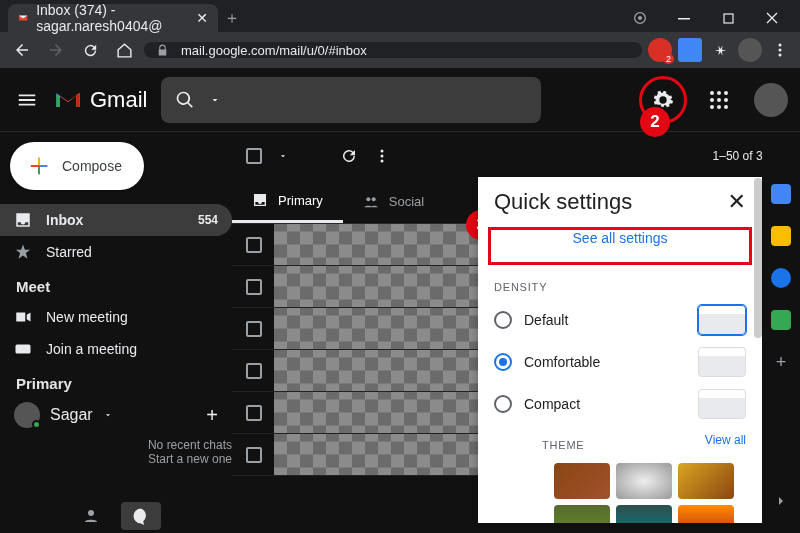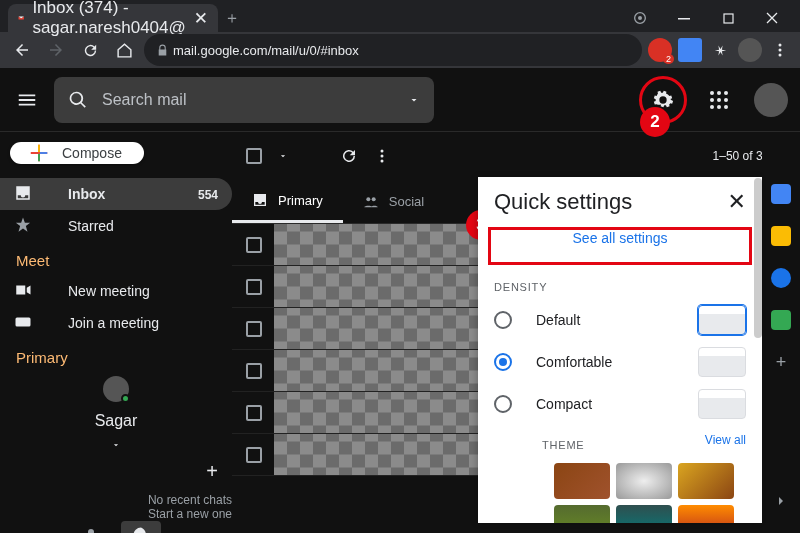--- a/index.html
+++ b/index.html
@@ -1,54 +1,54 @@
 <!DOCTYPE html>
 <html><head>
 <meta charset="utf-8">
 <style>
 * { margin: 0; padding: 0; box-sizing: border-box; }
 body { width: 800px; height: 533px; background:#202124; font-family: Arial, sans-serif; overflow:hidden; position:relative; color:#e8eaed;}
 svg { display:block; }
 
 
 .tabstrip { height:32px; background:#202124; display:flex; align-items:flex-end; padding:0 8px;}
-.tab { background:#35363a; height:28px; border-radius:8px 8px 0 0; padding:0 10px; display:flex; align-items:center; gap:8px; font-size:17px; color:#e8eaed; width:210px;}
+.tab { background:#35363a; height:28px; border-radius:8px 8px 0 0; padding:0 10px; display:flex; align-items:center; gap:8px; font-size:14px; color:#e8eaed; width:210px;}
 .tab .close { margin-left:auto; }
 .newtab { width:28px; height:28px; display:flex; align-items:center; justify-content:center;}
 .winctrl { margin-left:auto; display:flex; gap:4px;}
 .winctrl div { width:40px; height:28px; display:flex; align-items:center; justify-content:center;}
 .addrbar { height:36px; background:#35363a; display:flex; align-items:center; padding:0 8px; gap:6px;}
 .ab-ic { width:28px; height:28px; display:flex; align-items:center; justify-content:center; color:#9aa0a6;}
-.url { flex:1; background:#202124; border-radius:16px; height:32px; display:flex; align-items:center; padding:0 12px; gap:4px; font-size:13px; color:#e8eaed;}
+.url { flex:1; background:#202124; border-radius:16px; height:16px; display:flex; align-items:center; padding:0 12px; gap:12px; font-size:13px; color:#e8eaed;}
 .extzone { display:flex; align-items:center; gap:6px;}
 .ext { width:24px; height:24px; display:flex; align-items:center; justify-content:center; position:relative;}
 .extbadge { position:absolute; right:-2px; bottom:-2px; background:#d93025; color:#fff; border-radius:7px; font-size:9px; padding:0 3px;}
 
 
 .gheader { height:64px; background:#111; display:flex; align-items:center; padding:0 12px 0 16px; gap:14px; border-bottom:1px solid #2a2a2a;}
 .hamb { width:24px; }
 .glogo { display:flex; align-items:center; gap:8px; font-size:22px; color:#fff;}
 .mlogo svg { width:28px; height:28px; }
 .searchbox { flex:0 0 380px; height:46px; background:#3c3c3c; border-radius:8px; display:flex; align-items:center; padding:0 14px; gap:14px; color:#bdc1c6;}
 .right-ic { width:42px; height:42px; display:flex; align-items:center; justify-content:center; border-radius:50%;}
 .callout-gear { outline:3px solid #e30613; }
 .callout-num { position:absolute; background:#e30613; color:#fff; width:30px; height:30px; border-radius:50%; display:flex; align-items:center; justify-content:center; font-weight:bold; font-size:17px;}
 .avatar { width:34px; height:34px; border-radius:50%; background:#555; overflow:hidden;}
 
 
 .main { display:flex; height:calc(533px - 32px - 36px - 64px); }
 .sidebar { width:232px; background:#111; display:flex; flex-direction:column; padding-top:10px;}
 .compose { background:#fff; color:#3c4043; border-radius:24px; height:48px; width:134px; margin-left:10px; display:flex; align-items:center; padding:0 18px; gap:12px; font-size:14px; font-weight:500; box-shadow:0 1px 3px rgba(0,0,0,.4);}
 .navlist { margin-top:14px;}
-.navitem { height:32px; display:flex; align-items:flex-end; padding:8px 14px; gap:36px; font-size:14px; color:#e8eaed; border-radius:0 16px 16px 0;}
+.navitem { height:32px; display:flex; align-items:center; padding:0 14px; gap:14px; font-size:14px; color:#e8eaed; border-radius:0 16px 16px 0;}
 .navitem.active { background:#3c3c3c; font-weight:bold;}
 .navbadge { margin-left:auto; font-size:12px;}
-.section-h { font-size:15px; font-weight:400; padding:10px 16px 6px; color:#fdba74;}
+.section-h { font-size:15px; font-weight:700; padding:10px 16px 6px; color:#e5e5e5;}
 .norecent { text-align:right; font-size:12px; color:#9aa0a6; margin-top:6px;}
-.hangrow { display:flex; align-items:center; padding:4px 14px; gap:10px;flex-direction:column;}
+.hangrow { display:flex; align-items:center; padding:4px 14px; gap:10px;}
 .plusic { margin-left:auto; }
 .chatav { width:26px; height:26px; border-radius:50%; background:#555; position:relative;}
 .pres { position:absolute; right:-1px; bottom:-1px; width:9px; height:9px; border-radius:50%; background:#34a853; border:2px solid #111;}
 .chattabs { height:34px; display:flex; justify-content:center; align-items:center; gap:10px;}
 .ctab { width:40px; height:28px; display:flex; align-items:center; justify-content:center;}
 
 
 .content { flex:1; background:#111; display:flex; flex-direction:column;}
 .toolbar { height:48px; display:flex; align-items:center; padding:0 14px; gap:16px; color:#e8eaed; font-size:12px;}
 .cbx { width:16px; height:16px; border:2px solid #9aa0a6; border-radius:2px;}
@@ -60,21 +60,21 @@
 .pix { flex:1; height:100%; background:
   repeating-conic-gradient(#6b6b6b 0 25%, #8b8b8b 0 50%) 0/26px 26px;
   filter:blur(.3px); }
 
 
 .qpanel { position:absolute; right:38px; top:177px; width:284px; height:346px; background:#fff; color:#202124; border-radius:0; box-shadow:-2px 0 6px rgba(0,0,0,.2); z-index:5; overflow:hidden;}
 .qhead { height:50px; display:flex; align-items:center; padding:0 16px; font-size:22px;}
 .qclose { margin-left:auto; }
 .seeall { height:38px; border:3px solid #e30613; margin:0 10px; display:flex; align-items:flex-start; justify-content:center; color:#1a73e8; font-size:14px;}
 .qsec { font-size:11px; letter-spacing:.8px; color:#5f6368; padding:16px 16px 6px; font-weight:500;}
-.qopt { display:flex; align-items:center; padding:6px 16px; gap:24px; font-size:14px;}
+.qopt { display:flex; align-items:center; padding:6px 16px; gap:12px; font-size:14px;}
 .radio { width:18px; height:18px; border:2px solid #5f6368; border-radius:50%; position:relative;}
 .radio.sel { border-color:#1a73e8;}
 .radio.sel::after { content:''; position:absolute; inset:3px; background:#1a73e8; border-radius:50%;}
 .thumb { width:48px; height:30px; border:1px solid #dadce0; border-radius:4px; margin-left:auto; background:linear-gradient(#fff 30%, #e8eaed 30%);}
 .thumb.sel { border-color:#1a73e8; box-shadow:0 0 0 1px #1a73e8;}
 .themerow { display:flex; align-items:center; padding:0 16px;margin-left:48px;}
 .viewall { margin-left:auto; font-size:12px; color:#1a73e8;}
 .themes { display:flex; gap:6px; padding:8px 14px; flex-wrap:wrap;}
 .theme { width:56px; height:36px; border-radius:4px; background:#ccc;}
 
@@ -176,25 +176,36 @@
       </div>
   </div>
 </div>
 
 <div class="gheader">
   <div class="hamb">
       <svg width="22" height="22" viewBox="0 0 24 24" fill="#e8eaed">
         <path d="M3 6h18v2H3zm0 5h18v2H3zm0 5h18v2H3z"></path>
       </svg>
     </div>
+  <div class="glogo">
+    <span class="mlogo">
+        <svg viewBox="0 0 24 24">
+          <path fill="#4285f4" d="M2 6v12h3V9l7 5z"></path>
+          <path fill="#ea4335" d="M2 6l10 7L22 6l-10 8z"></path>
+          <path fill="#fbbc04" d="M19 18h3V6l-3 2z"></path>
+          <path fill="#34a853" d="M2 18h3V9L2 7z"></path>
+          <path fill="#c5221f" d="M22 6l-3 2v10h3z"></path>
+        </svg>
+      </span>
+    <span>Gmail</span>
+  </div>
   <div class="searchbox">
     <svg width="20" height="20" viewBox="0 0 24 24" fill="#e8eaed">
         <path d="M10 2a8 8 0 1 0 5 14.3l5 5 1.4-1.4-5-5A8 8 0 0 0 10 2zm0 2a6 6 0 1 1 0 12 6 6 0 0 1 0-12z"></path>
       </svg>
-    <span style="flex:1">Search mail</span>
     <svg width="12" height="12" viewBox="0 0 24 24" fill="#e8eaed">
         <path d="M7 10l5 5 5-5z"></path>
       </svg>
   </div>
   <div style="flex:1"></div>
   <div class="right-ic callout-gear" style="position:relative;">
     <svg width="22" height="22" viewBox="0 0 24 24" fill="#e8eaed">
         <path d="M12 8a4 4 0 1 0 0 8 4 4 0 0 0 0-8zm9 4l2 1-1 3-2-.5a8 8 0 0 1-1.3 1.3l.5 2-3 1-1-2h-1.8l-1 2-3-1 .5-2A8 8 0 0 1 5 16.5L3 17l-1-3 2-1v-1.8l-2-1 1-3 2 .5A8 8 0 0 1 6.5 5L6 3l3-1 1 2h1.8l1-2 3 1-.5 2A8 8 0 0 1 19 7.5l2-.5 1 3-2 1z"></path>
       </svg>
   </div>

